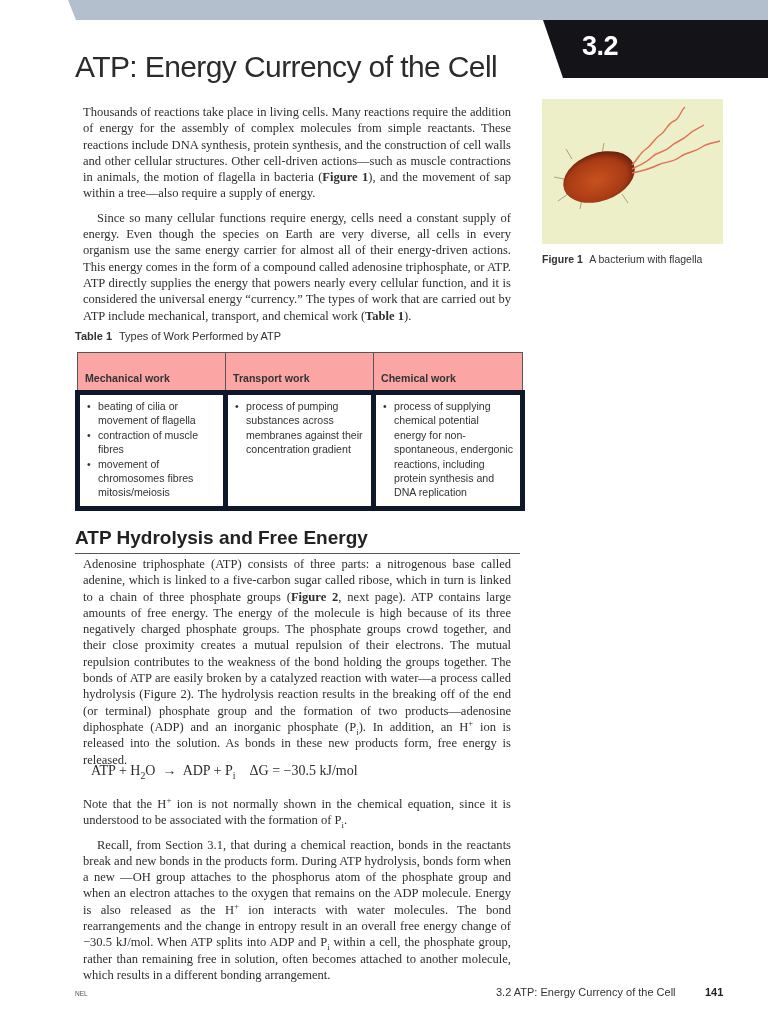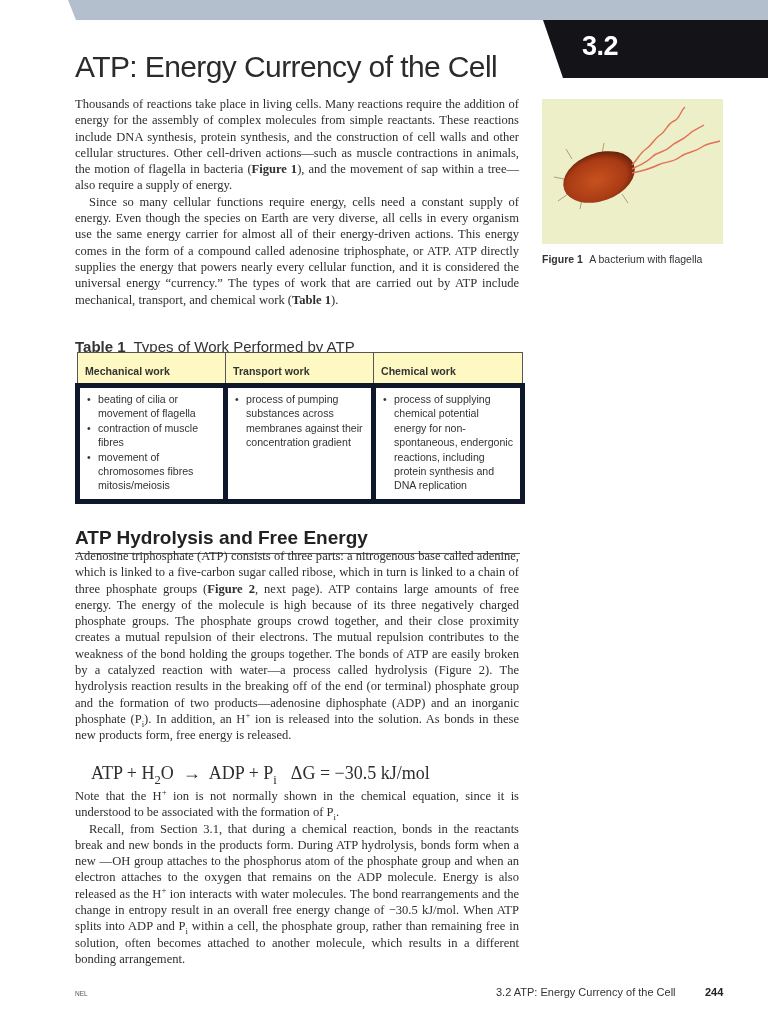--- a/index.html
+++ b/index.html
@@ -3,37 +3,37 @@
 <meta charset="utf-8">
 <style>
   html, body { margin:0; padding:0; }
   body { width:768px; height:1024px; background:#ffffff; position:relative; overflow:hidden; font-family:"Liberation Serif", serif; color:#2a2a2a; }
   .topbar { position:absolute; left:0; top:0; width:768px; height:20px; }
   .topbar svg { display:block; }
   .badge { position:absolute; left:0; top:0; width:757px; height:80px; }
   .badge-num { position:absolute; left:582px; top:31px; font-family:"Liberation Sans", sans-serif; font-weight:bold; font-size:27px; color:#ffffff; letter-spacing:-0.5px; }
   .title { position:absolute; left:75px; top:50px; font-family:"Liberation Sans", sans-serif; font-size:30px; color:#2b2b2b; letter-spacing:-0.6px; font-weight:normal; margin:0; white-space:nowrap; }
   .body-text { position:absolute; left:75px; width:444px; font-size:12.55px; line-height:16.3px; text-align:justify; color:#2e2e2e; }
-  .body-text p { margin:0; }
+  .body-text p { margin:8px; }
   .body-text p.indent { text-indent:14px; }
   .intro { top:96px; }
   .figure { position:absolute; left:542px; top:99px; width:181px; height:145px; background:#ecefc8; overflow:hidden; }
   .fig-caption { position:absolute; left:542px; top:253px; font-family:"Liberation Sans", sans-serif; font-size:10.5px; color:#333; white-space:nowrap; }
   .fig-caption b { font-weight:bold; margin-right:4px; }
-  .table-caption { position:absolute; left:75px; top:338px; font-family:"Liberation Sans", sans-serif; font-size:15px; color:#333; white-space:nowrap; }
+  .table-caption { position:absolute; left:75px; top:330px; font-family:"Liberation Sans", sans-serif; font-size:11px; color:#333; white-space:nowrap; }
   .table-caption b { margin-right:4px; }
   table.work { position:absolute; left:75px; top:352px; width:445px; border-collapse:collapse; font-family:"Liberation Sans", sans-serif; font-size:10.6px; color:#333; table-layout:fixed; }
-  table.work th { background:#fef9c3; text-align:left; font-weight:bold; padding:10px 7px 5px 7px; border:1px solid #555; height:15px; }
+  table.work th { background:#fca5a5; text-align:left; font-weight:bold; padding:17px 7px 5px 7px; border:1px solid #555; height:15px; }
   table.work td { vertical-align:top; padding:4px 7px 6px 7px; border:5px solid #0f172a; line-height:14.4px; }
   table.work ul { margin:0; padding:0; list-style:none; }
   table.work li { position:relative; padding-left:11px; }
   table.work li::before { content:"•"; position:absolute; left:0; top:0; }
   .section-head { position:absolute; left:75px; top:527px; width:445px; font-family:"Liberation Sans", sans-serif; font-weight:bold; font-size:19px; color:#222; padding-bottom:4px; border-bottom:1px solid #555; margin:0; }
   .hydro { top:548px; }
-  .equation { position:absolute; left:91px; top:763px; font-size:18px; color:#2e2e2e; white-space:nowrap; }
+  .equation { position:absolute; left:91px; top:763px; font-size:14px; color:#2e2e2e; white-space:nowrap; }
   .note { top:788px; }
   .footer-left { position:absolute; left:75px; top:990px; font-family:"Liberation Sans", sans-serif; font-size:6.5px; color:#555; }
   .footer-right { position:absolute; left:496px; top:986px; font-family:"Liberation Sans", sans-serif; font-size:11px; color:#333; white-space:nowrap; }
   .footer-page { position:absolute; left:705px; top:986px; font-family:"Liberation Sans", sans-serif; font-size:11px; font-weight:bold; color:#222; }
   sub, sup { font-size:70%; line-height:0; }
 </style>
 </head>
 <body>
 
 <div class="topbar">
@@ -129,13 +129,13 @@
 
 <div class="equation"><span>ATP + H</span><sub>2</sub><span style="white-space:pre">O  →  ADP + P</span><sub>i</sub><span style="display:inline-block;width:14px"></span><span>ΔG = −30.5 kJ/mol</span></div>
 
 <div class="body-text note">
   <p><span>Note that the H</span><sup>+</sup><span> ion is not normally shown in the chemical equation, since it is understood to be associated with the formation of P</span><sub>i</sub><span>.</span></p>
   <p class="indent"><span>Recall, from Section 3.1, that during a chemical reaction, bonds in the reactants break and new bonds in the products form. During ATP hydrolysis, bonds form when a new —OH group attaches to the phosphorus atom of the phosphate group and when an electron attaches to the oxygen that remains on the ADP molecule. Energy is also released as the H</span><sup>+</sup><span> ion interacts with water molecules. The bond rearrangements and the change in entropy result in an overall free energy change of −30.5 kJ/mol. When ATP splits into ADP and P</span><sub>i</sub><span> within a cell, the phosphate group, rather than remaining free in solution, often becomes attached to another molecule, which results in a different bonding arrangement.</span></p>
 </div>
 
 <div class="footer-left">NEL</div>
 <div class="footer-right">3.2 ATP: Energy Currency of the Cell</div>
-<div class="footer-page">244</div>
+<div class="footer-page">141</div>
 
 </body></html>

